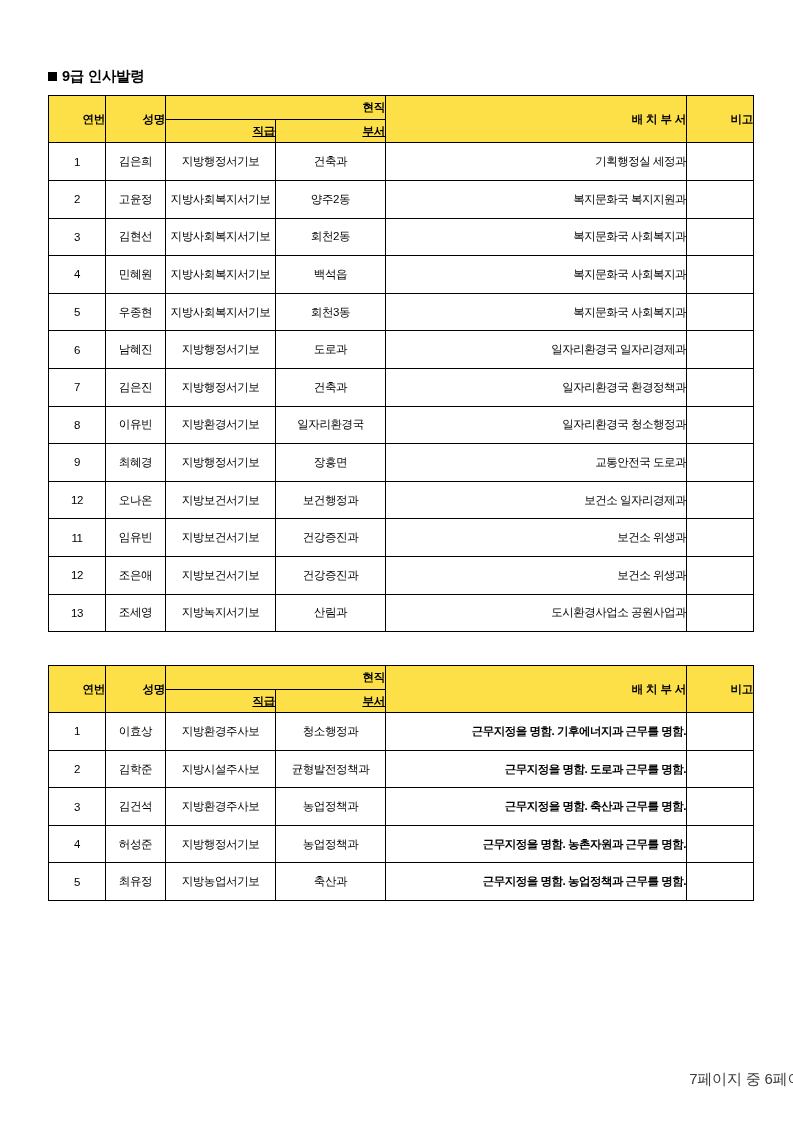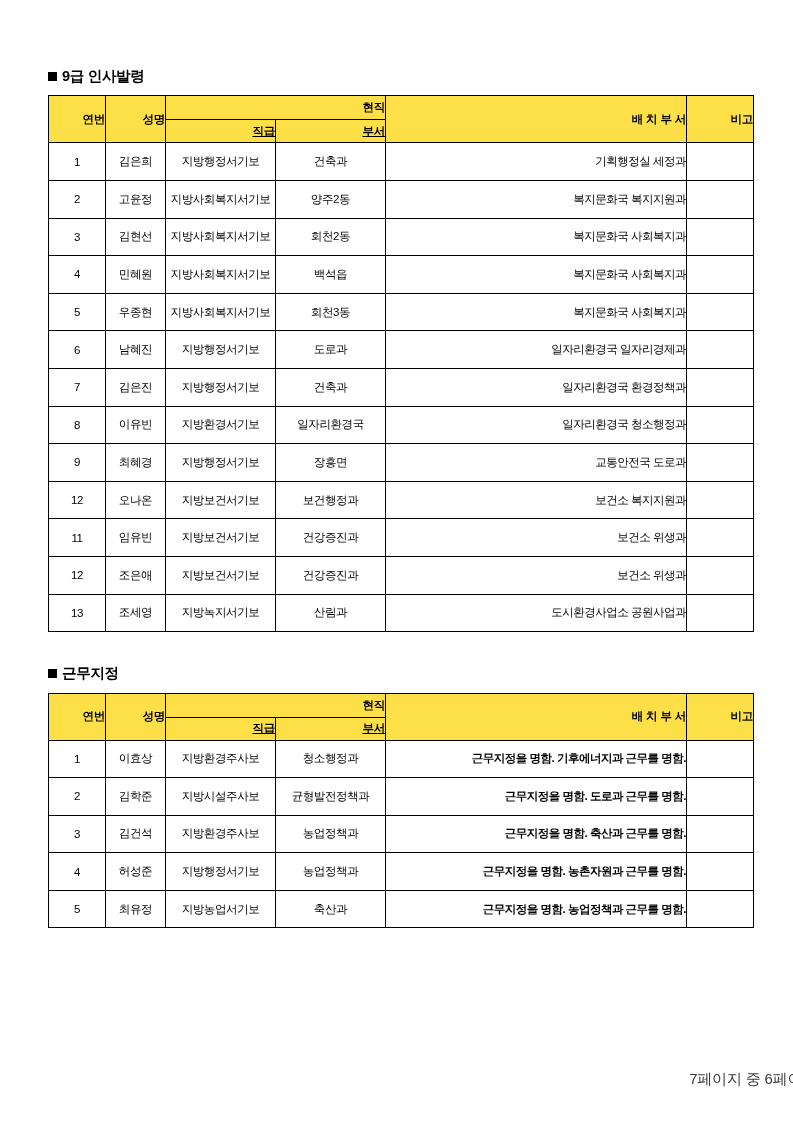--- a/index.html
+++ b/index.html
@@ -236,21 +236,21 @@
               <td>지방행정서기보</td>
               <td>장흥면</td>
               <td class="cell-placement">교통안전국 도로과</td>
               <td class="cell-note"></td>
             </tr>
             <tr>
               <td>12</td>
               <td>오나온</td>
               <td>지방보건서기보</td>
               <td>보건행정과</td>
-              <td class="cell-placement">보건소 복지지원과</td>
+              <td class="cell-placement">보건소 일자리경제과</td>
               <td class="cell-note"></td>
             </tr>
             <tr>
               <td>11</td>
               <td>임유빈</td>
               <td>지방보건서기보</td>
               <td>건강증진과</td>
               <td class="cell-placement">보건소 위생과</td>
               <td class="cell-note"></td>
             </tr>
@@ -270,24 +270,20 @@
               <td class="cell-placement">도시환경사업소 공원사업과</td>
               <td class="cell-note"></td>
             </tr>
           </tbody>
       </table>
     </div>
 
     <div class="section-gap"></div>
 
     <div class="section-block">
-      <div class="section-heading">
-        <span class="bullet-square"></span>
-        <span>근무지정</span>
-      </div>
       <table class="appt bold-placement">
         <colgroup>
           <col class="c-no">
             <col class="c-name">
             <col class="c-rank">
           <col class="c-dept">
             <col class="c-place">
             <col class="c-note">
         </colgroup>
         <thead>

